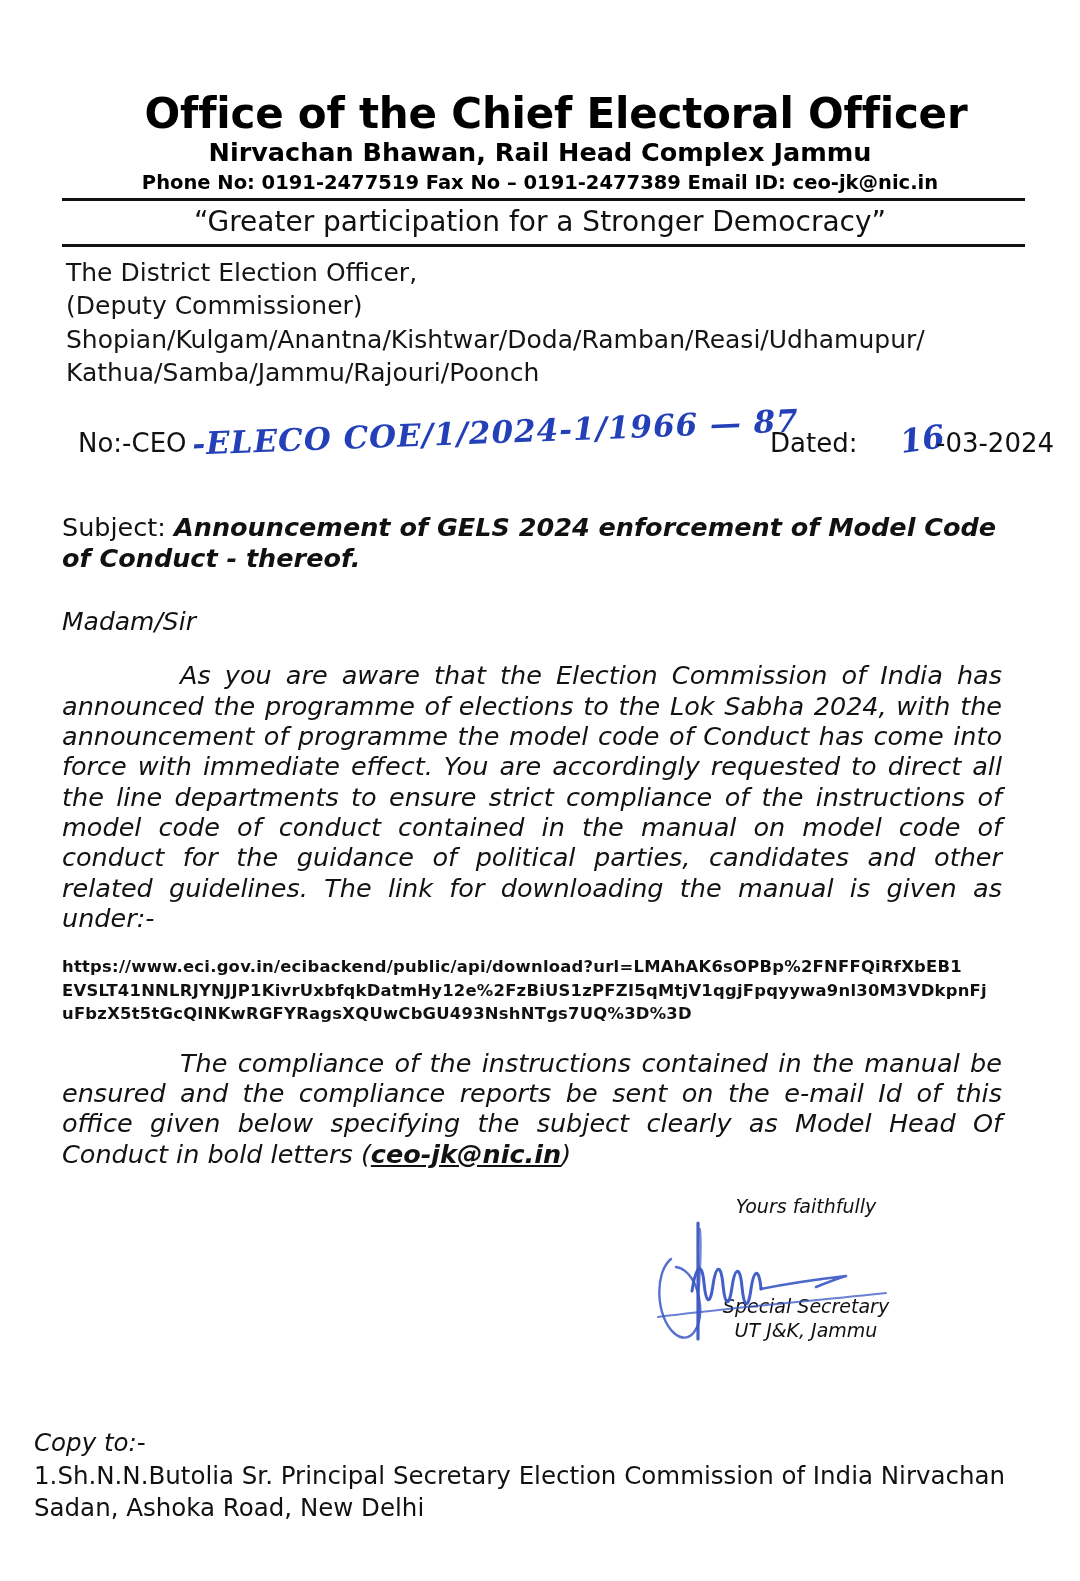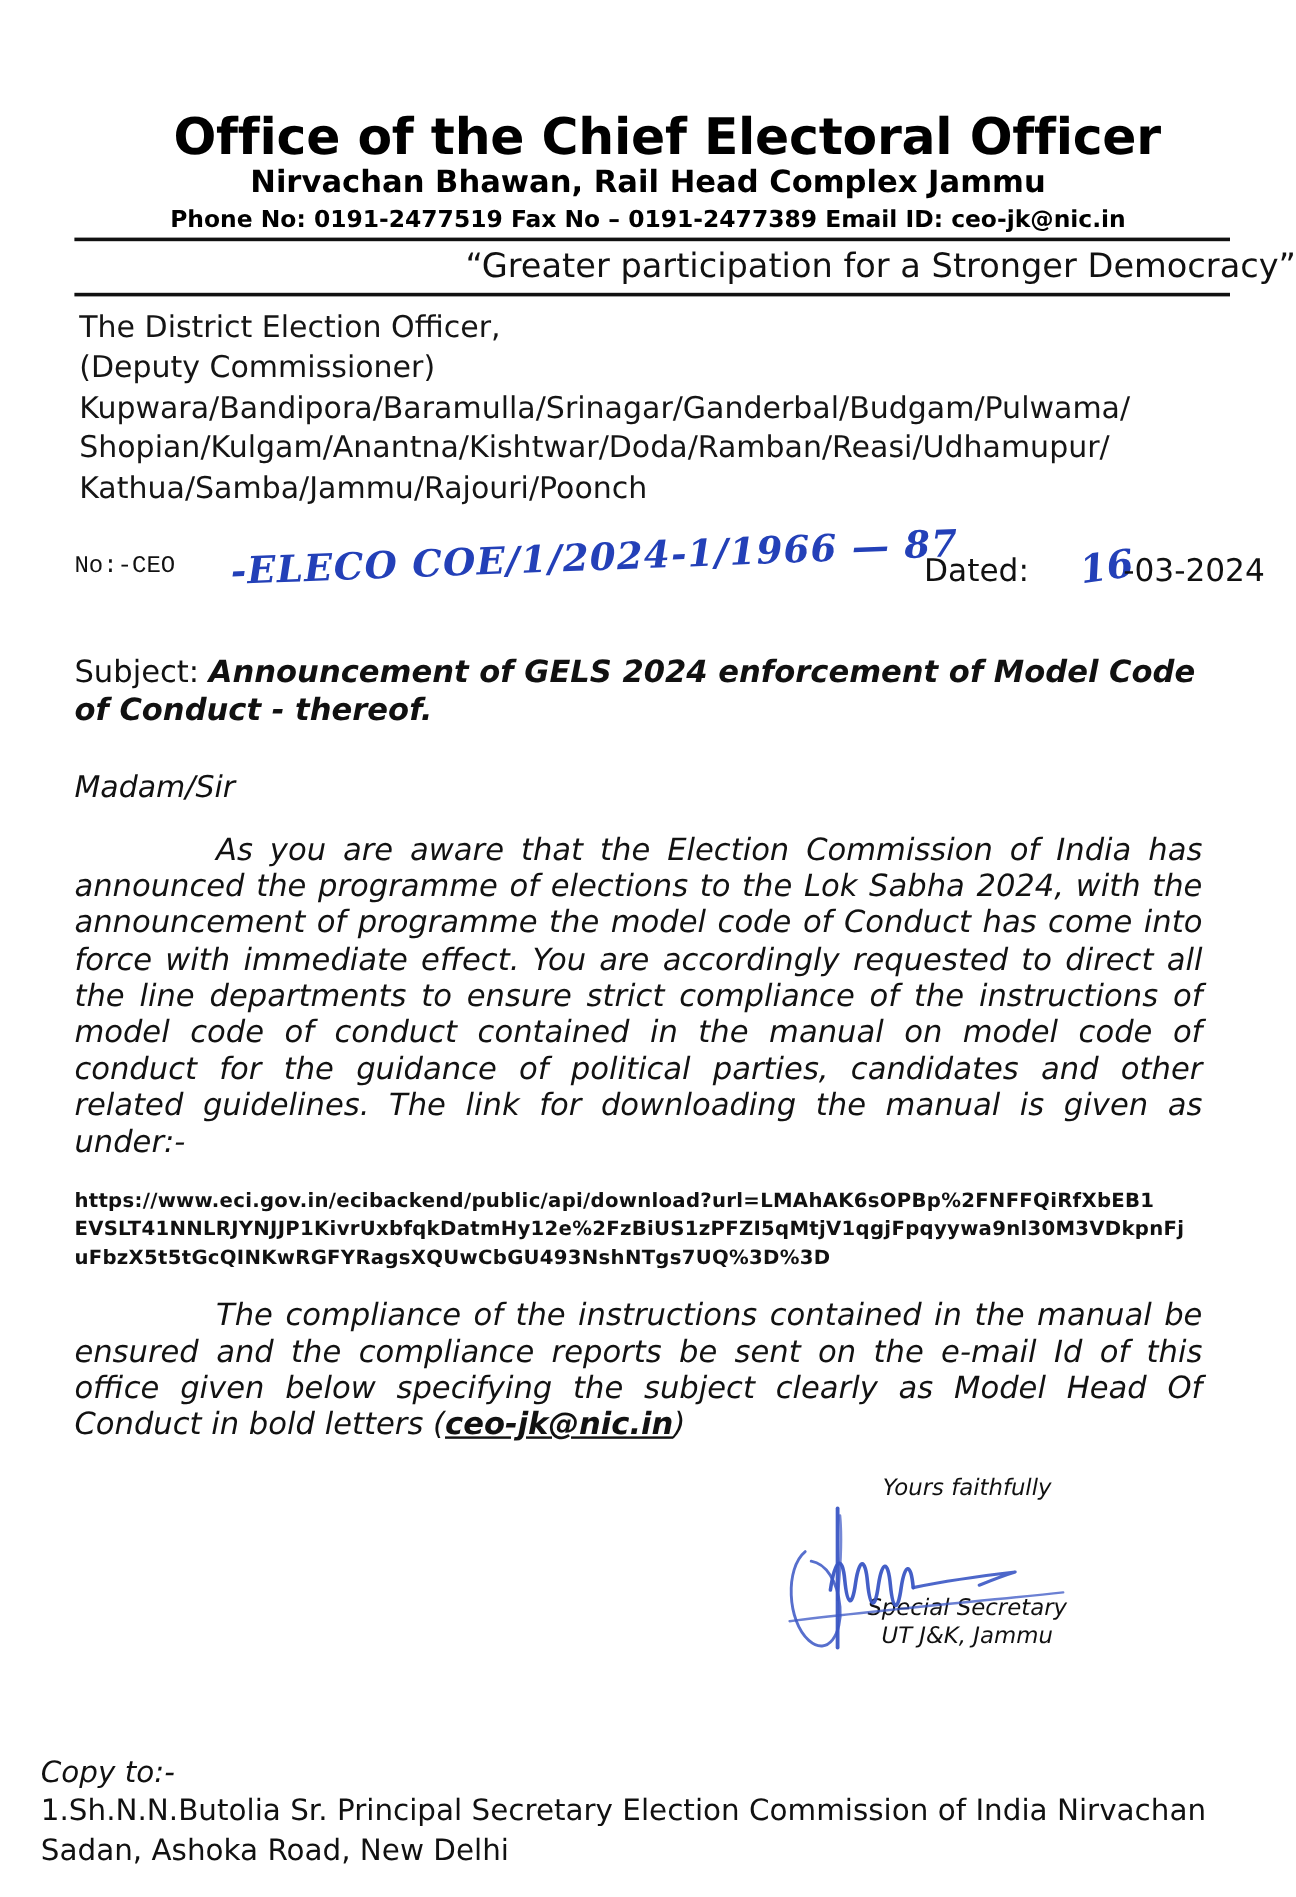--- a/index.html
+++ b/index.html
@@ -63,21 +63,20 @@
     background: #111;
     margin: 3px 55px 0 62px;
   }
   .rule.thin { height: 2.5px; }
   .tagline {
     font-size: 28px;
     line-height: 1.25;
     padding: 3px 0 2px 0;
     color: #111;
     font-family: "DejaVu Sans", sans-serif;
-    text-align: right;
   }
 
   
   .addressee {
     margin: 9px 0 0 66px;
     font-size: 25px;
     line-height: 1.34;
     font-family: "DejaVu Sans", sans-serif;
     color: #151515;
   }
@@ -86,24 +85,23 @@
   
   .refline {
     position: relative;
     margin: 26px 0 0 62px;
     height: 62px;
     font-size: 26px;
     color: #111;
   }
   .ref-label {
     position: absolute;
-    left: 0;
+    left: 16px;
     top: 12px;
-    font-size: 20px;
-    font-family: Liberation Mono, monospace;
+    font-size: 26px;
   }
   .ref-hand {
     position: absolute;
     left: 130px;
     top: -2px;
     color: #2340b8;
     font-family: "DejaVu Serif", serif;
     font-style: italic;
     font-weight: bold;
     font-size: 31px;
@@ -244,21 +242,20 @@
     <div class="org-sub2">Nirvachan Bhawan, Rail Head Complex Jammu</div>
     <div class="contact-line">Phone No: 0191-2477519 Fax No – 0191-2477389 Email ID: ceo-jk@nic.in</div>
     <div class="rule"></div>
     <div class="tagline">“Greater participation for a Stronger Democracy”</div>
     <div class="rule thin"></div>
   </div>
 
   <div class="addressee">
     <div>The District Election Officer,</div>
     <div>(Deputy Commissioner)</div>
-    <div>Kupwara/Bandipora/Baramulla/Srinagar/Ganderbal/Budgam/Pulwama/</div>
     <div>Shopian/Kulgam/Anantna/Kishtwar/Doda/Ramban/Reasi/Udhamupur/</div>
     <div>Kathua/Samba/Jammu/Rajouri/Poonch</div>
   </div>
 
   <div class="refline">
     <span class="ref-label">No:-CEO</span>
     <span class="ref-hand">-ELECO COE/1/2024-1/1966 — 87</span>
     <span class="date-label">Dated:</span>
     <span class="date-hand">16</span>
     <span class="date-tail">-03-2024</span>

